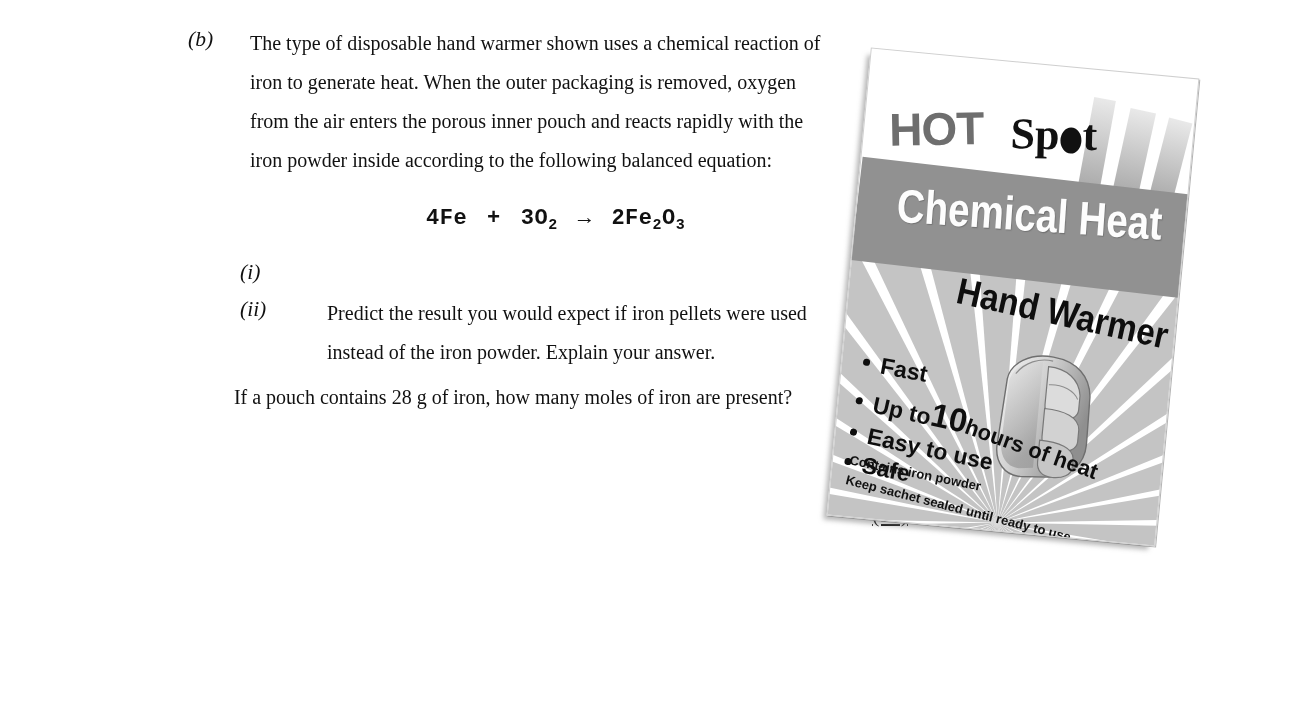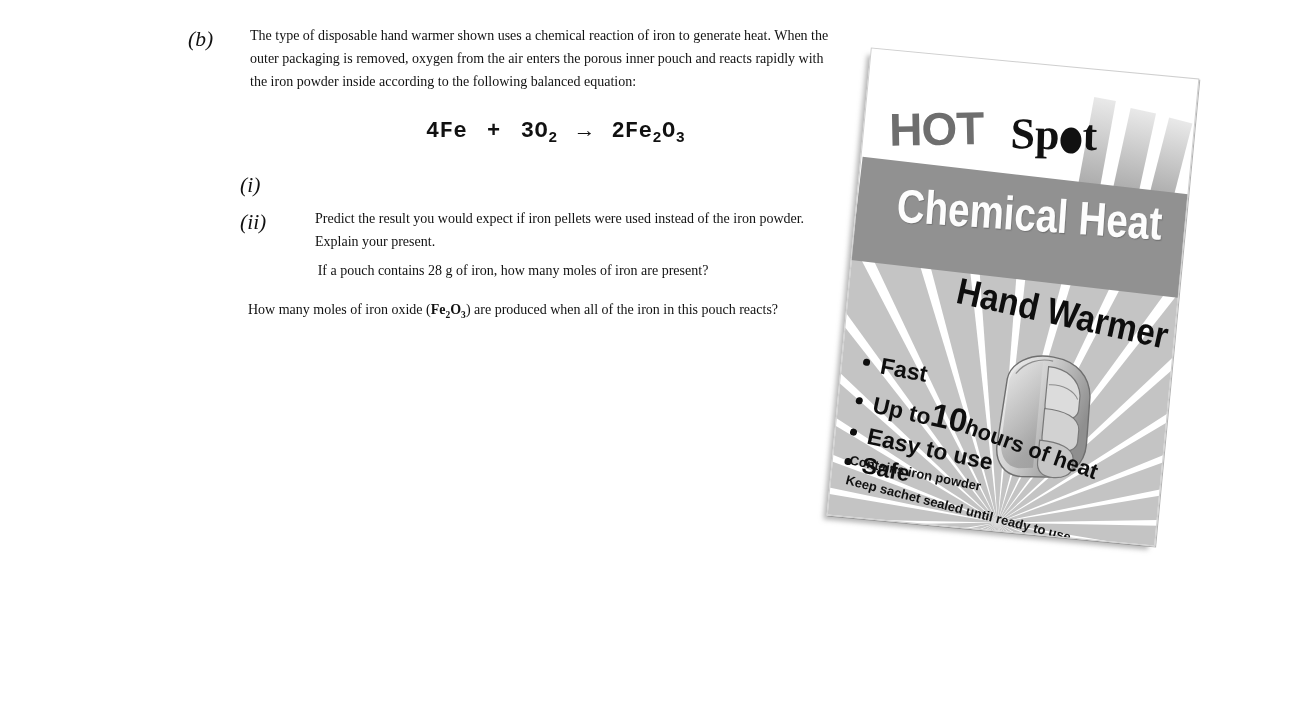--- a/index.html
+++ b/index.html
@@ -39,22 +39,22 @@
     width: 62px;
   }
   .q-label.sub {
     width: 75px;
     padding-left: 52px;
     box-sizing: content-box;
   }
 
   .q-text {
     flex: 1 1 auto;
-    font-size: 14px;
-    line-height: 23px;
+    font-size: 20px;
+    line-height: 39px;
   }
   .q-text p {
     margin: 0;
     text-align: center;
   }
 
   .marks {
     position: absolute;
     width: 60px;
     text-align: right;
@@ -268,30 +268,29 @@
     <span>
       <span>4</span><span>Fe</span><span class="sp"></span><span class="sp"></span><span>+</span><span class="sp"></span><span class="sp"></span><span>3</span><span>O</span><sub>2</sub><span class="sp"></span><span class="sp"></span><span>→</span><span class="sp"></span><span class="sp"></span><span>2</span><span>Fe</span><sub>2</sub><span>O</span><sub>3</sub>
     </span>
   </div>
 
   <div class="q-row">
     <div class="q-label sub">(i)</div>
     <div class="marks" style="right:-65px; top:30.5px;">(4)</div>
   </div>
 
-  <div class="q-row" style="margin-top:6px;">
+  <div class="q-row" style="margin-top:6px;gap:12px;">
     <div class="q-label sub">(ii)</div>
-    <div class="q-text">Predict the result you would expect if iron pellets were used instead of the iron powder.  Explain your present.</div>
+    <div class="q-text">Predict the result you would expect if iron pellets were used instead of the iron powder.  Explain your answer.</div>
     <div class="marks" style="right:-65px; top:61px;">(9)</div>
   </div>
 
   <div class="q-row" style="margin-top:6px;">
     <div class="q-text">
       <p>If a pouch contains 28 g of iron, how many moles of iron are present?</p>
-      <p style="margin-top:16px;"><span>How many moles of iron oxide (</span><b><span>Fe</span><sub>2</sub><span>O</span><sub>3</sub></b><span>) are produced when all of the iron in this pouch reacts?</span></p>
     </div>
     <div class="marks" style="right:-70px; top:122px;">(12)</div>
   </div>
 
 </div>
 
 <div id="package-figure">
   <div id="package">
 
     <div class="hdr-bar" style="left:222px; top:28px; width:22px; height:92px; transform:rotate(5deg);"></div>

